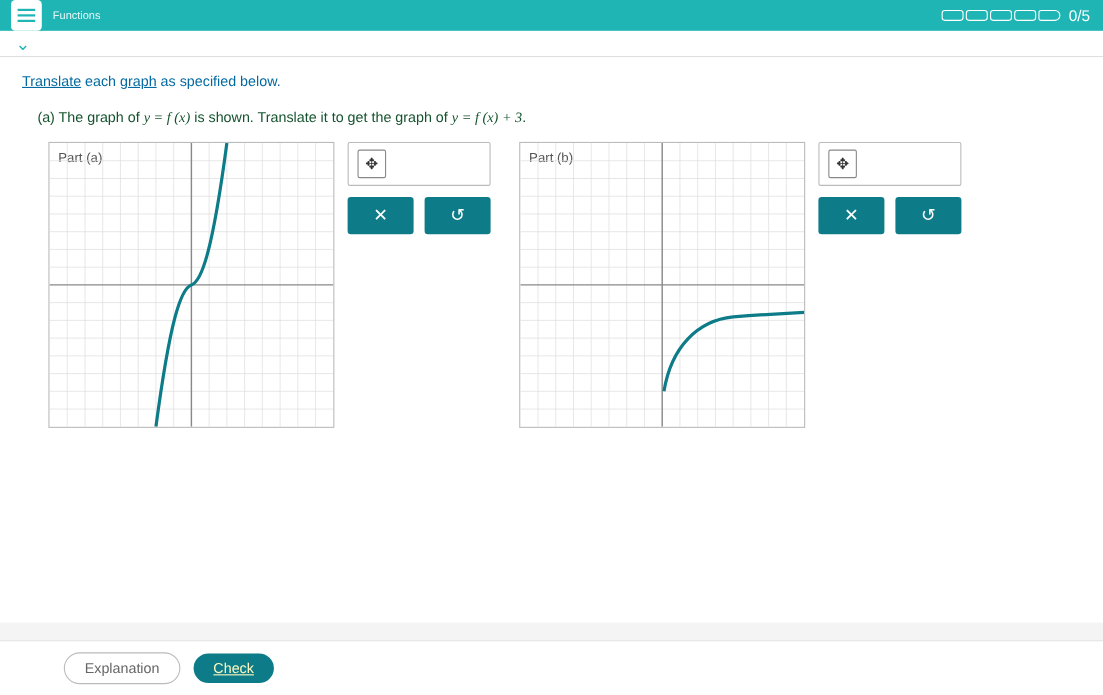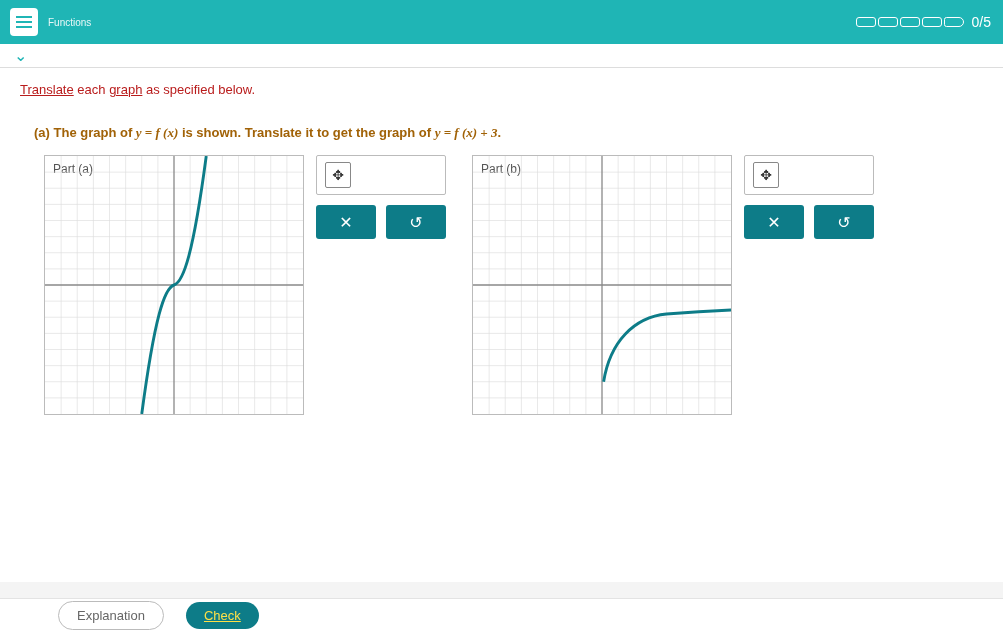--- a/index.html
+++ b/index.html
@@ -8,21 +8,21 @@
     background: #f4f4f4;
     width: 1003px;
     height: 632px;
     overflow: hidden;
     font-size: 13px;
     color: #333;
   }
   .header {
     background: #1fb5b5;
     color: #fff;
-    height: 44px;
+    height: 28px;
     display: flex;
     align-items: center;
     padding: 0 10px;
     position: relative;
   }
   .hamburger {
     width: 28px; height: 28px;
     background: #fff;
     border-radius: 4px;
     display: flex; flex-direction: column;
@@ -51,24 +51,24 @@
   }
   .chev { color: #1fb5b5; font-size: 16px; cursor: pointer; }
   .content {
     background: #fff;
     padding: 14px 20px 0 20px;
     height: calc(632px - 44px - 24px - 50px);
     overflow: hidden;
     position: relative;
   }
   .instr {
-    font-size: 13px; color: #b91c1c; margin-bottom: 28px;
+    font-size: 13px; color: #0369a1; margin-bottom: 18px;
   }
   .underline { text-decoration: underline; }
-  .subinstr { font-size: 13px; color: #a16207; margin: 2px 0 2px 14px; font-weight: bold; }
+  .subinstr { font-size: 13px; color: #14532d; margin: 2px 0 2px 14px; }
   .ital { font-style: italic; font-family: 'Times New Roman', serif; }
   .panels {
     display: flex; gap: 16px; margin-top: 14px; padding-left: 24px;
   }
   .panel-block { display: flex; gap: 12px; }
   .graph-box {
     width: 260px; height: 260px;
     border: 1px solid #bbb;
     position: relative;
     background: #fff;
@@ -104,36 +104,36 @@
     background: #0d7c88;
     color: #fff;
     border-radius: 3px;
     display: flex; align-items: center; justify-content: center;
     font-size: 16px;
     cursor: pointer;
     border: none;
   }
   .footer {
     position: absolute; bottom: 0; left: 0; right: 0;
-    height: 34px; background: #fff;
+    height: 50px; background: #fff;
     border-top: 1px solid #e3e3e3;
-    display: flex; align-items: center; gap: 22px;
+    display: flex; align-items: center; gap: 12px;
     padding-left: 58px;
   }
   .pill {
     padding: 6px 18px;
     border-radius: 18px;
     font-size: 13px;
     cursor: pointer;
   }
   .pill.outline {
     background: #fff; border: 1px solid #bbb; color: #666;
   }
   .pill.solid {
-    background: #0d7c88; color: #fde047; border: none; text-decoration: underline;
+    background: #0d7c88; color: #fef9c3; border: none; text-decoration: underline;
   }
 </style>
 </head>
 <body>
 
 <div class="header">
   <div class="hamburger">
     <span></span>
       <span></span>
       <span></span>

